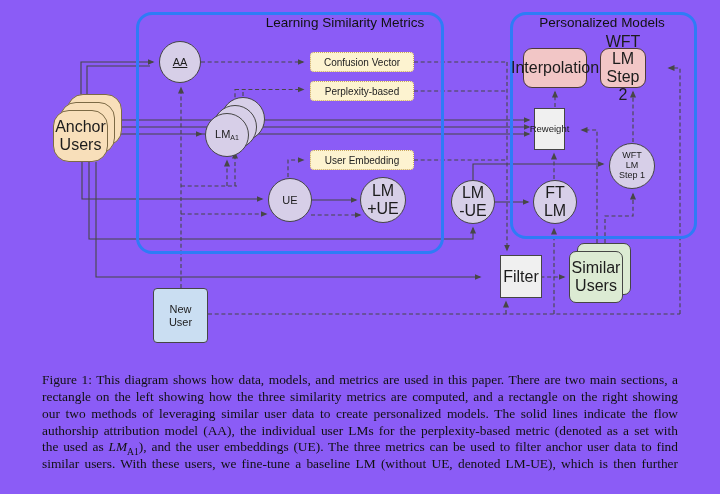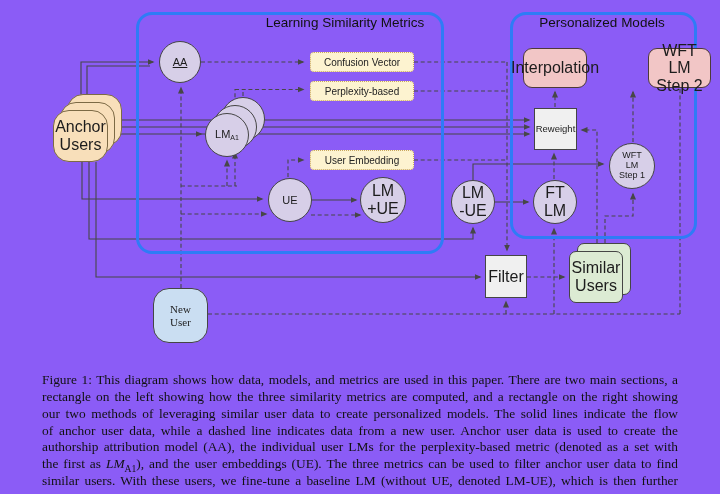--- a/index.html
+++ b/index.html
@@ -10,21 +10,21 @@
   .section-rect{position:absolute;z-index:2;border:3px solid var(--section_border,#2e7cf6);
         border-radius:16px;background:transparent;pointer-events:none;}
   .section-title{position:absolute;z-index:3;text-align:center;font-size:13.5px;color:#111;}
   .node{position:absolute;z-index:3;display:flex;align-items:center;justify-content:center;
         text-align:center;color:#1c1c1c;border:1.3px solid #454545;line-height:1.1;box-sizing:border-box;}
   .circle{border-radius:50%;background:var(--model_fill,#d7cfe8);}
   .stackbox{border-radius:16px;background:var(--anchor_fill,#f8dfba);border:1.3px solid #7c6a45;}
   .greenbox{border-radius:7px;background:var(--similar_fill,#dcebd3);}
   .pinkbox{border-radius:9px;background:var(--personalized_fill,#f2c6c6);border:1.3px solid #4d3a3a;}
   .graybox{background:var(--process_fill,#f0f0f0);}
-  .bluebox{border-radius:16px;background:var(--new_user_fill,#cadef2);font-family:Liberation Serif, serif;}
+  .bluebox{border-radius:4px;background:var(--new_user_fill,#cadef2);}
   .metricbox{position:absolute;z-index:3;display:flex;align-items:center;justify-content:center;
         background:var(--metric_fill,#fdf3d0);border:1.6px dotted #c9a85f;border-radius:4px;
         font-size:10px;color:#222;box-sizing:border-box;}
   .f9{font-size:9px;}  .f95{font-size:9.5px;} .f10{font-size:16px;} .f11{font-size:11px;}
   .nsub{font-size:7px;vertical-align:-2px;}
   .lbl span{display:block;}
   .caption{position:absolute;left:42px;top:372px;width:636px;z-index:3;
         font-family:Liberation Serif, serif;font-size:13.4px;color:#111;}
   .cap-line{text-align:justify;text-align-last:justify;height:16.85px;white-space:nowrap;}
   .cap-line i{font-style:italic;}
@@ -137,31 +137,31 @@
       <div>
           <span>WFT</span>
            <span>LM</span>
            <span>Step 1</span>
         </div>
     </div>
 
     <div class="node pinkbox f10" style="left:523px;top:48px;width:64px;height:40px;">
       <span>Interpolation</span>
     </div>
-    <div class="node pinkbox f10 lbl" style="left:600px;top:48px;width:63px;height:40px;margin-left:48px;">
+    <div class="node pinkbox f10 lbl" style="left:600px;top:48px;width:46px;height:40px;">
       <div>
           <span>WFT LM</span>
            <span>Step 2</span>
         </div>
     </div>
 
-    <div class="node graybox f95" style="left:534px;top:108px;width:43px;height:42px;">
+    <div class="node graybox f95" style="left:534px;top:108px;width:31px;height:42px;">
       <span>Reweight</span>
     </div>
-    <div class="node graybox f10" style="left:485px;top:255px;width:42px;height:43px;">
+    <div class="node graybox f10" style="left:500px;top:255px;width:42px;height:43px;">
       <span>Filter</span>
     </div>
 
     <div class="node greenbox" style="left:577px;top:243px;width:54px;height:52px;"></div>
     <div class="node greenbox f10 lbl" style="left:569px;top:251px;width:54px;height:52px;">
       <div>
           <span>Similar</span>
            <span>Users</span>
         </div>
     </div>
@@ -171,18 +171,17 @@
           <span>New</span>
            <span>User</span>
         </div>
     </div>
   </div>
 
   <div class="caption">
     <div class="cap-line">Figure 1: This diagram shows how data, models, and metrics are used in this paper. There are two main sections, a</div>
     <div class="cap-line">rectangle on the left showing how the three similarity metrics are computed, and a rectangle on the right showing</div>
     <div class="cap-line">our two methods of leveraging similar user data to create personalized models. The solid lines indicate the flow</div>
-    <div class="cap-line">of anchor user data, while a dashed line indicates data from a new user. Anchor user data is used to create the</div>
     <div class="cap-line">authorship attribution model (AA), the individual user LMs for the perplexity-based metric (denoted as a set with</div>
-    <div class="cap-line"><span>the first as </span><i>LM</i><sub>A1</sub><span>), and the user embeddings (UE). The three metrics can be used to filter anchor user data to find</span></div>
+    <div class="cap-line"><span>the used as </span><i>LM</i><sub>A1</sub><span>), and the user embeddings (UE). The three metrics can be used to filter anchor user data to find</span></div>
     <div class="cap-line">similar users. With these users, we fine-tune a baseline LM (without UE, denoted LM-UE), which is then further</div>
   </div>
 </div>
 
 </body></html>

